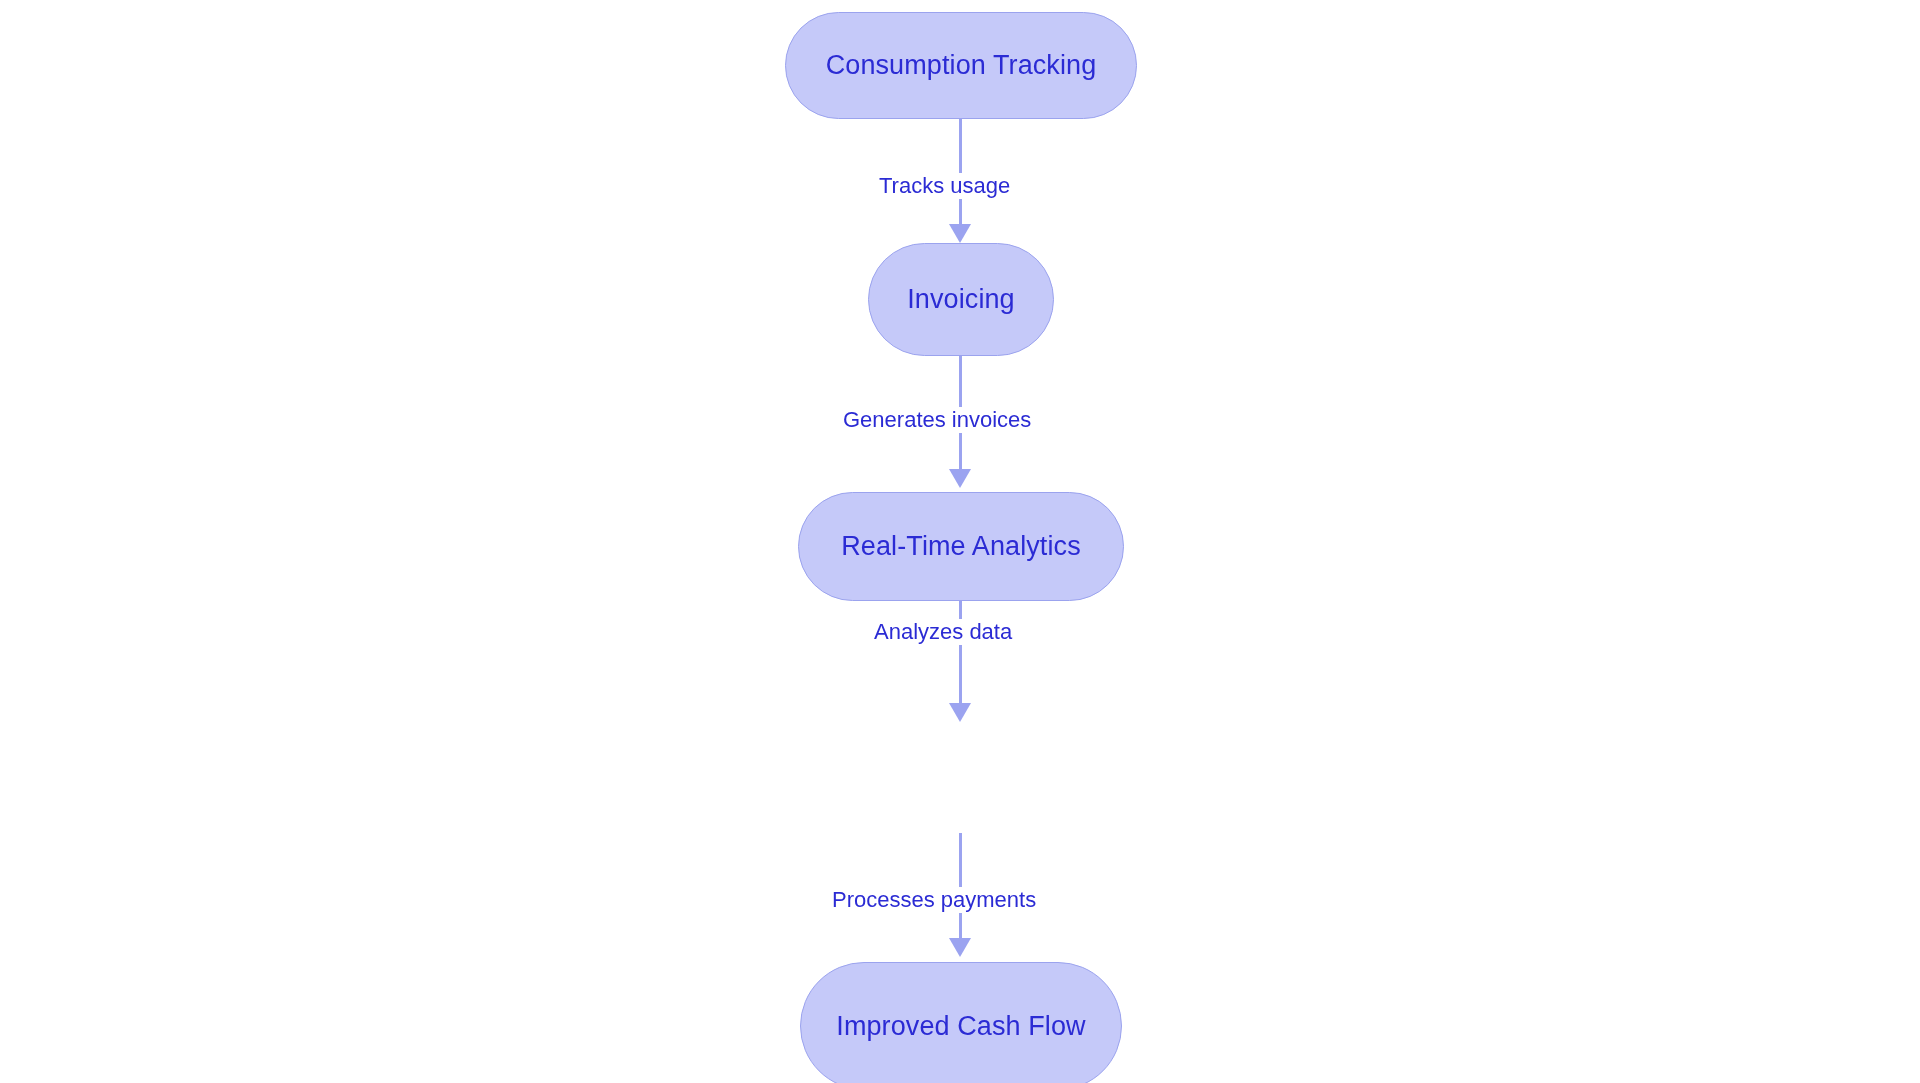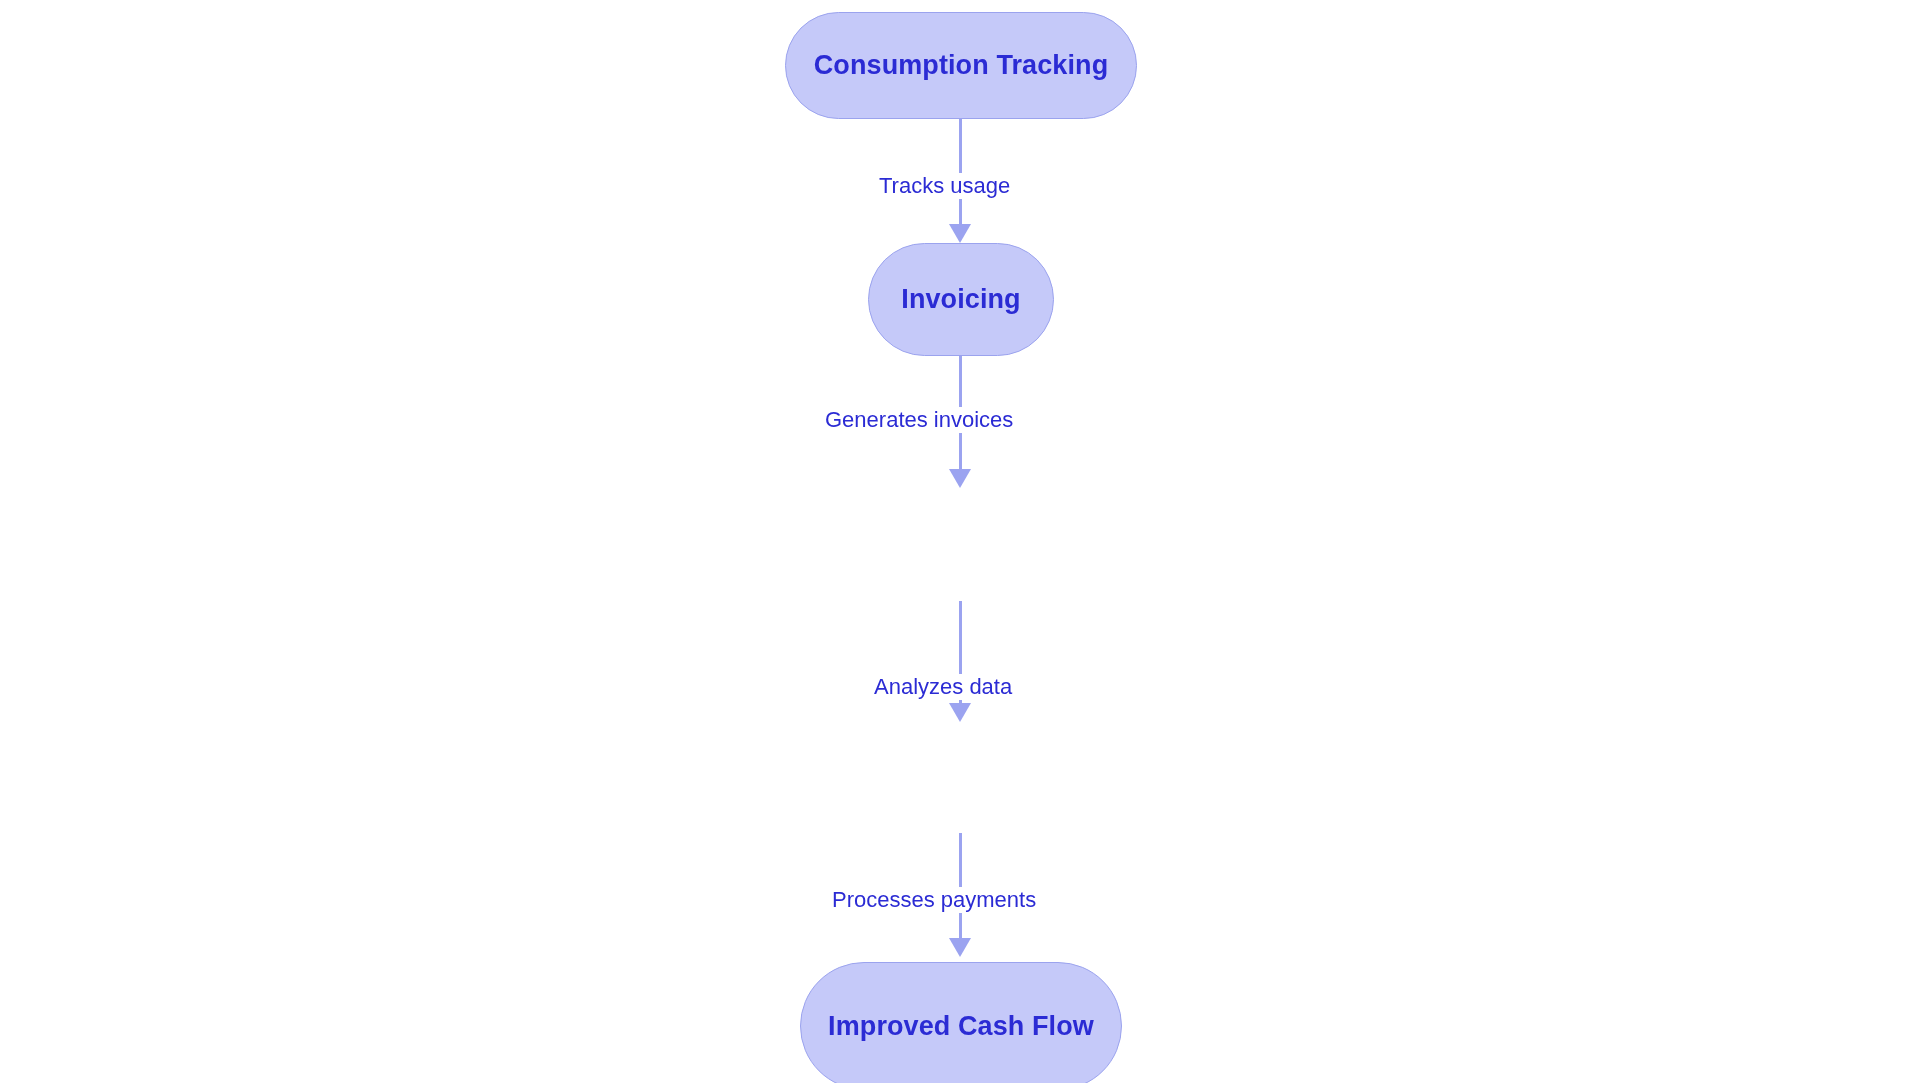--- a/index.html
+++ b/index.html
@@ -38,21 +38,20 @@
     letter-spacing: 0.1px;
     white-space: nowrap;
     line-height: 1;
     user-select: none;
   }
 
   .node-label {
     color: #2b2bd4;
     font-size: 27px;
     white-space: nowrap;
-    font-weight: bold;
   }
 
   
   .node-n0 { left: 785px;  top: 12px;   width: 352px; height: 107px; }
   .node-n1 { left: 868px;  top: 243px;  width: 186px; height: 113px; align-items: center; }
   .node-n2 { left: 798px;  top: 492px;  width: 326px; height: 109px; }
   .node-n3 { left: 797px;  top: 727px;  width: 328px; height: 106px; }
   .node-n4 { left: 800px;  top: 962px;  width: 322px; height: 128px; text-align: center; }
 
   
@@ -85,22 +84,22 @@
     position: absolute;
     color: #2b2bd4;
     font-size: 22px;
     white-space: nowrap;
     line-height: 1;
     background: #ffffff;
     padding: 2px 5px;
     user-select: none;
   }
   .lbl-e0 { left: 874px;  top: 173px; }
-  .lbl-e1 { left: 820px;  top: 407px; }
-  .lbl-e2 { left: 869px;  top: 674px; }
+  .lbl-e1 { left: 838px;  top: 407px; }
+  .lbl-e2 { left: 869px;  top: 619px; }
   .lbl-e3 { left: 827px;  top: 879px; margin-top: 8px; }
 </style>
 </head>
 <body>
 
 <div id="flow-canvas">
 
   <div class="node node-n0">
     <span class="node-label">Consumption Tracking</span>
   </div>
@@ -110,20 +109,23 @@
   <div class="edge-label lbl-e0">Tracks usage</div>
 
   <div class="node node-n1">
     <span class="node-label">Invoicing</span>
   </div>
 
   <div class="edge-line edge-e1"></div>
   <div class="edge-arrow arrow-e1"></div>
   <div class="edge-label lbl-e1">Generates invoices</div>
 
+  <div class="node node-n2">
+    <span class="node-label">Real-Time Analytics</span>
+  </div>
 
   <div class="edge-line edge-e2"></div>
   <div class="edge-arrow arrow-e2"></div>
   <div class="edge-label lbl-e2">Analyzes data</div>
 
 
   <div class="edge-line edge-e3"></div>
   <div class="edge-arrow arrow-e3"></div>
   <div class="edge-label lbl-e3">Processes payments</div>
 

